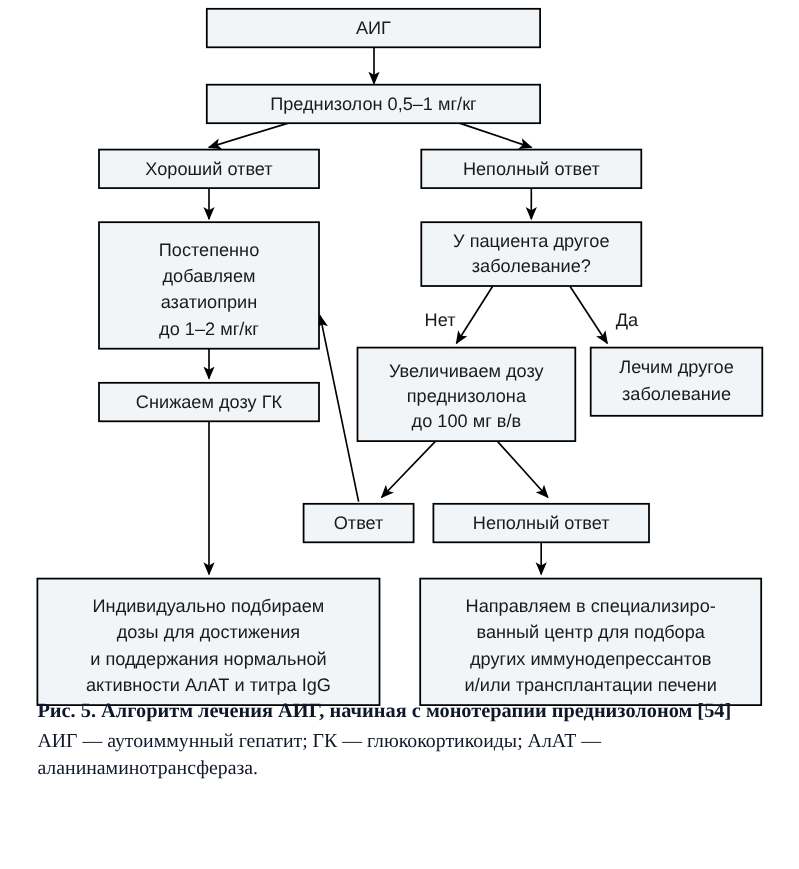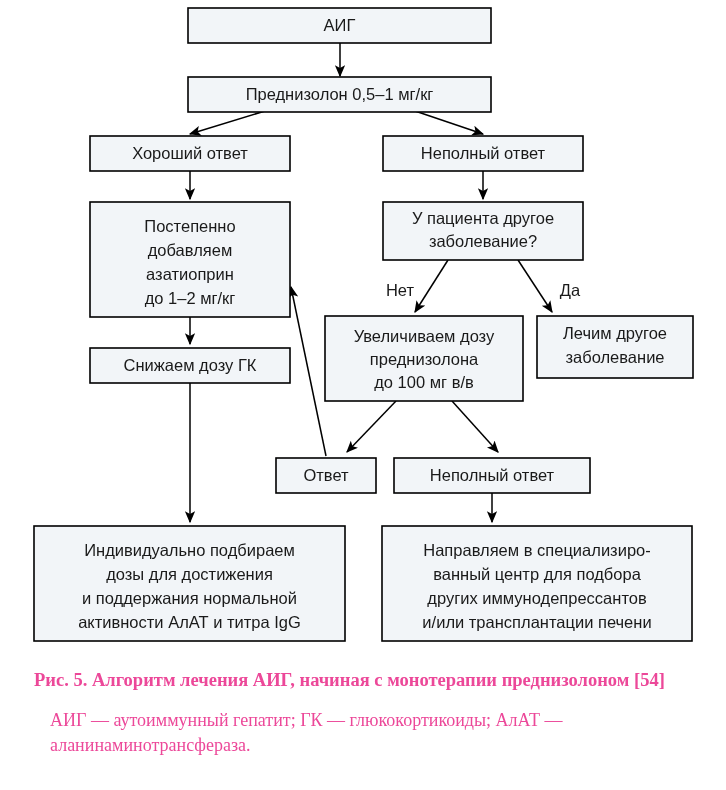--- a/index.html
+++ b/index.html
@@ -46,36 +46,36 @@
     text-anchor: middle;
   }
   .conn {
     stroke: #000000;
     stroke-width: 1.5;
     fill: none;
   }
   #caption {
     position: absolute;
     left: 34px;
-    top: 668px;
+    top: 635px;
     width: 664px;
     font-family: "Liberation Serif", serif;
-    color: #ec4899;
+    color: #0f172a;
   }
   #caption .cap-title {
     font-weight: bold;
     font-size: 18.5px;
     line-height: 1.32;
     margin: 0 0 2px 0;
   }
   #caption .cap-note {
     font-weight: normal;
     font-size: 18px;
     line-height: 1.34;
-    margin: 16px;
+    margin: 0;
   }
 </style>
 </head>
 <body>
 
 <div id="page">
 
   <svg id="flow" viewBox="0 0 726 660">
     <defs>
       <marker id="arrow" markerWidth="10" markerHeight="10" refX="7.2" refY="3.4" orient="auto" markerUnits="strokeWidth">

